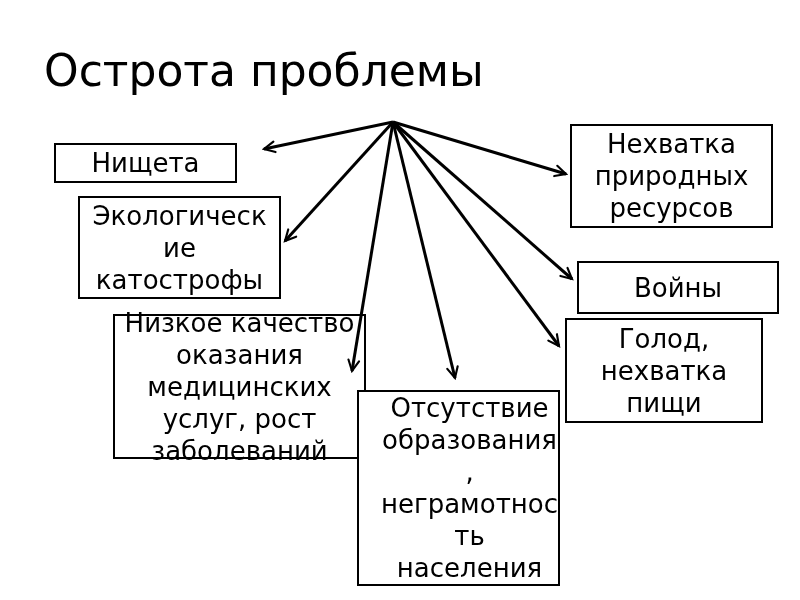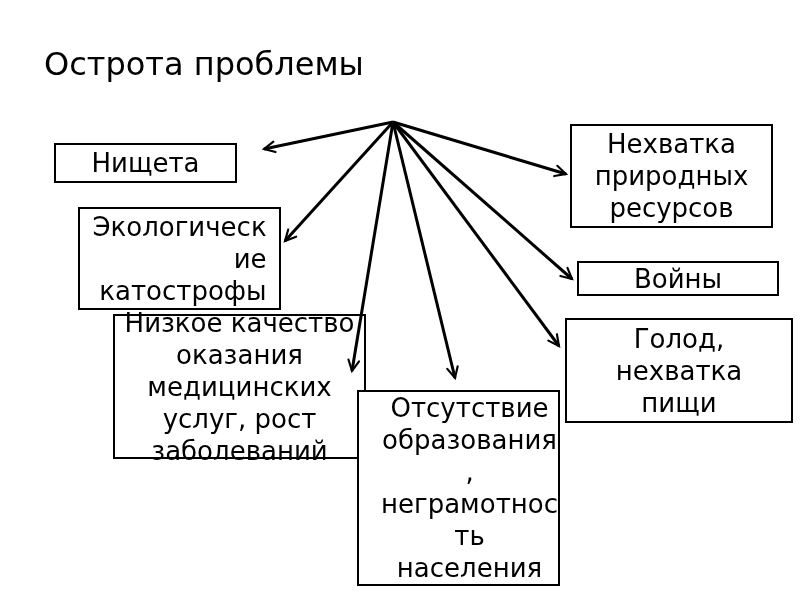--- a/index.html
+++ b/index.html
@@ -12,21 +12,21 @@
     width: 800px;
     height: 600px;
     background: #ffffff;
     overflow: hidden;
     font-family: "DejaVu Sans", "Liberation Sans", sans-serif;
   }
   #slide-title {
     position: absolute;
     left: 44px;
     top: 48px;
-    font-size: 32px;
+    font-size: 44px;
     line-height: 1.05;
     color: #000000;
     white-space: nowrap;
     letter-spacing: 0px;
   }
   .node {
     position: absolute;
     box-sizing: border-box;
     border: 2px solid #000000;
     background: #ffffff;
@@ -58,21 +58,21 @@
 </head>
 <body>
 
 <div id="slide">
   <div id="slide-title">Острота проблемы</div>
 
   <div id="nodes">
       <div class="node" style="left: 54px; top: 143px; width: 183px; height: 40px;">
         <span class="node-label">Нищета</span>
       </div>
-      <div class="node" style="left: 78px; top: 207px; width: 203px; height: 103px; text-align: right;">
+      <div class="node" style="left: 78px; top: 196px; width: 203px; height: 103px;">
         <span class="node-label">Экологическ
 ие
 катострофы</span>
       </div>
       <div class="node" style="left: 113px; top: 314px; width: 253px; height: 145px;">
         <span class="node-label">Низкое качество
 оказания
 медицинских
 услуг, рост
 заболеваний</span>
@@ -83,24 +83,24 @@
 ,
 неграмотнос
 ть
 населения</span>
       </div>
       <div class="node" style="left: 570px; top: 124px; width: 203px; height: 104px;">
         <span class="node-label">Нехватка
 природных
 ресурсов</span>
       </div>
-      <div class="node" style="left: 577px; top: 261px; width: 202px; height: 35px;">
+      <div class="node" style="left: 577px; top: 261px; width: 202px; height: 53px;">
         <span class="node-label">Войны</span>
       </div>
-      <div class="node" style="left: 565px; top: 318px; width: 228px; height: 105px;">
+      <div class="node" style="left: 565px; top: 318px; width: 198px; height: 105px;">
         <span class="node-label">Голод,
 нехватка
 пищи</span>
       </div>
     </div>
 
   <svg id="arrows" width="800" height="600" viewBox="0 0 800 600" xmlns="http://www.w3.org/2000/svg">
     <defs>
       <marker id="ah" viewBox="0 0 14 14" refX="12" refY="7" markerWidth="15" markerHeight="15" markerUnits="userSpaceOnUse" orient="auto">
         <path d="M2,2 L12,7 L2,12" fill="none" stroke="#000000" stroke-width="2" stroke-linecap="round"></path>

